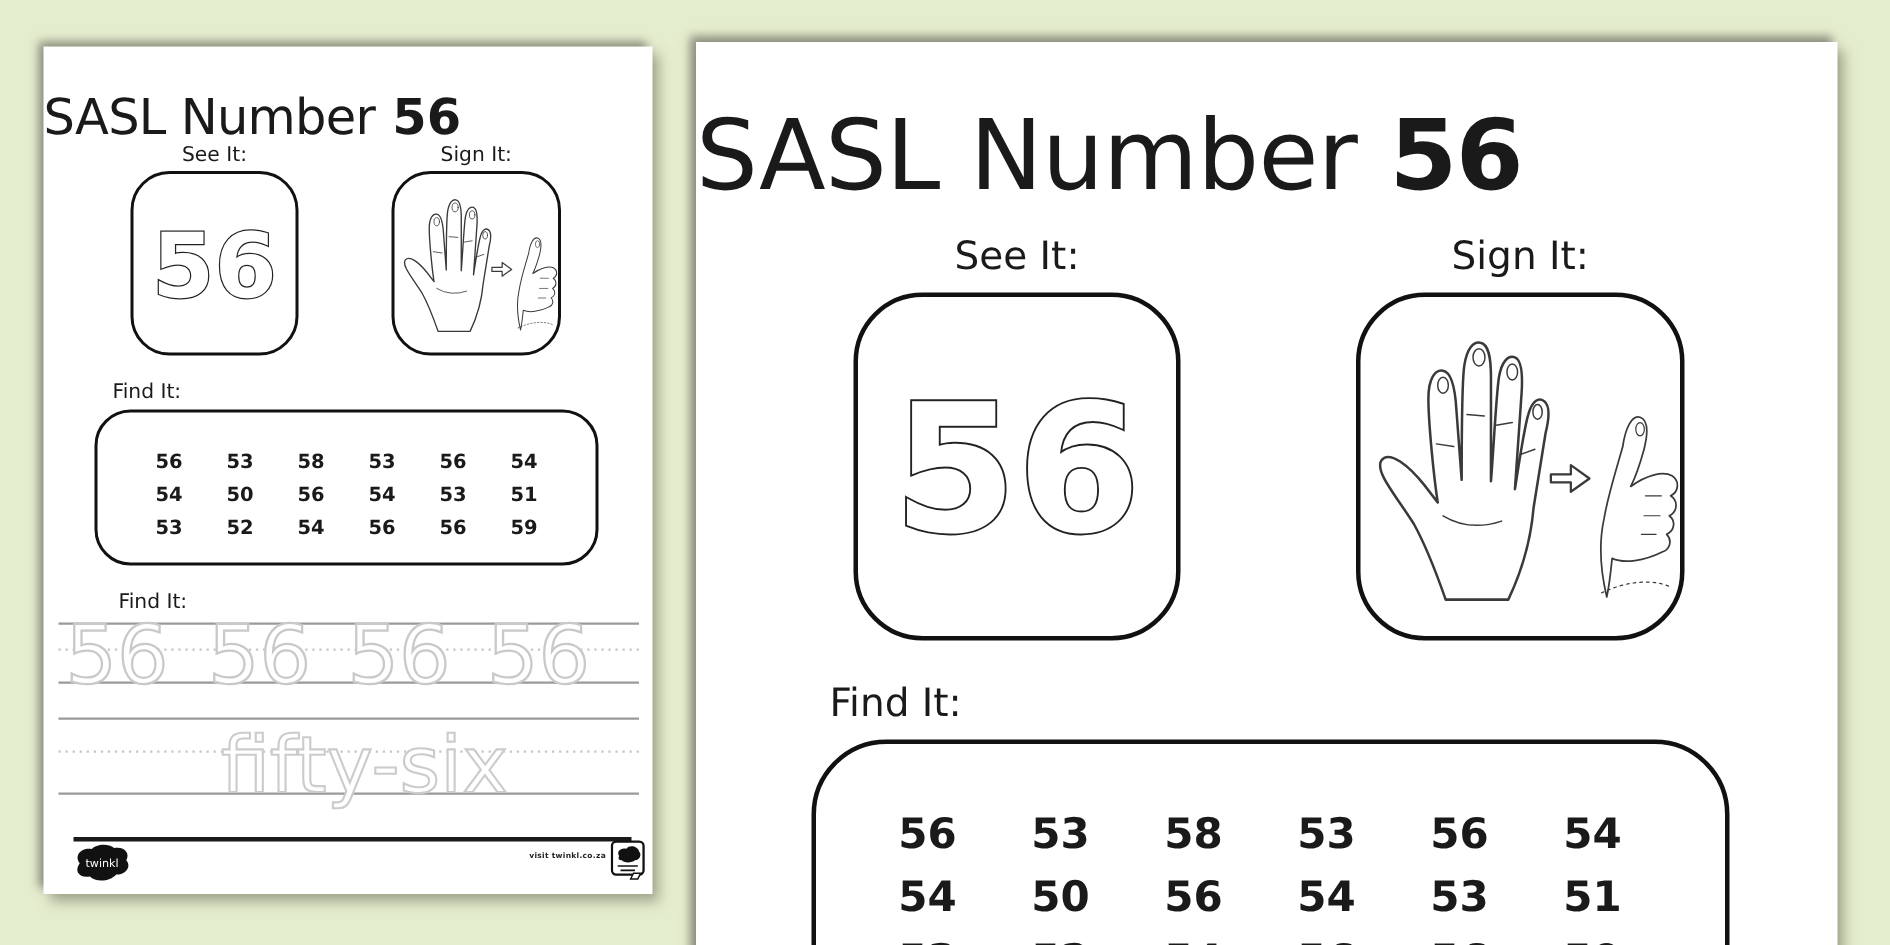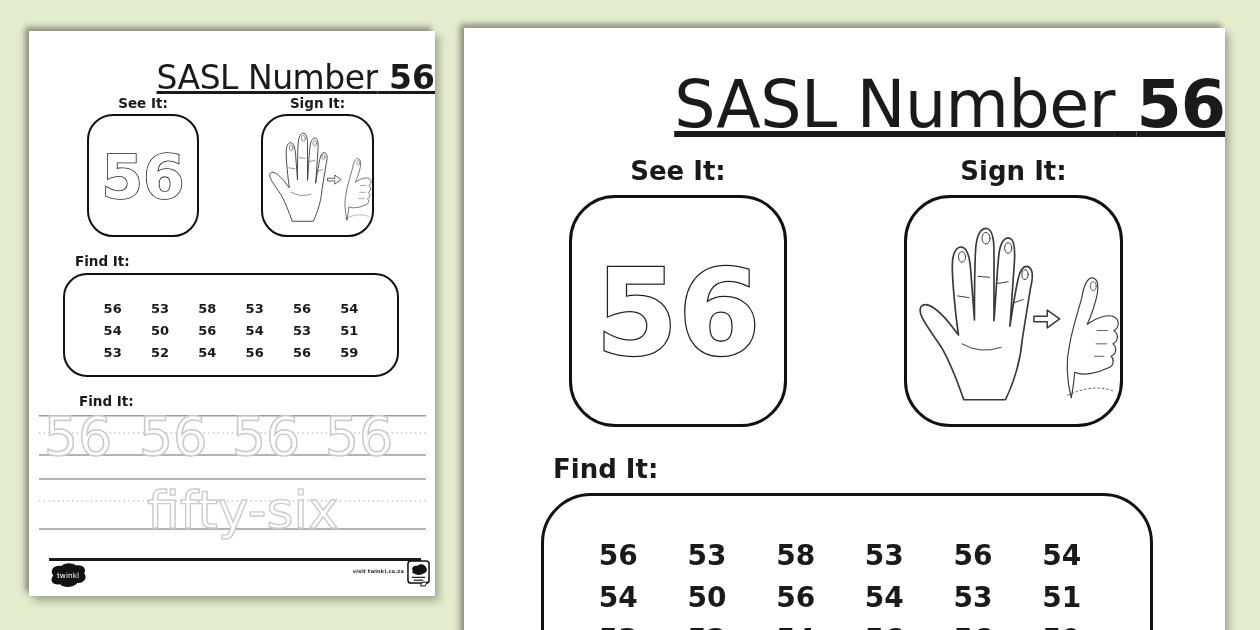--- a/index.html
+++ b/index.html
@@ -5,27 +5,27 @@
   * { margin:0; padding:0; box-sizing:border-box; }
   html,body { width:1260px; height:630px; overflow:hidden; }
   body { background:#e5edcf; font-family:"DejaVu Sans","Liberation Sans",sans-serif; color:#1a1a1a; }
   .stage { position:relative; width:1260px; height:630px; overflow:hidden; }
 
   .page { position:absolute; background:#fff;
           box-shadow:-4px -4px 6px rgba(70,70,62,.55), 4px 5px 8px rgba(110,115,90,.55); }
   .pg-l { left:29px; top:31px; width:406px; height:565px; }
   .pg-r { left:464px; top:28px; width:761px; height:960px; }
 
-  .ttl { position:absolute; width:100%; text-align:right; white-space:nowrap; line-height:1;text-decoration:underline; }
+  .ttl { position:absolute; width:100%; text-align:left; white-space:nowrap; line-height:1; }
   .ttl .reg { font-weight:500; letter-spacing:-.5px; }
   .ttl .bld { font-weight:800; }
   .pg-l .ttl { top:30px; font-size:33px; }
   .pg-r .ttl { top:44px; font-size:65px; letter-spacing:-1px; }
 
-  .sec-label { position:absolute; font-weight:700; white-space:nowrap; }
+  .sec-label { position:absolute; font-weight:400; white-space:nowrap; }
   .pg-l .sec-label { font-size:13.5px; }
   .pg-r .sec-label { font-size:26px; }
   .ctr { text-align:center; }
 
   .rbox { position:absolute; background:#fff; }
   .pg-l .rbox { border:2.5px solid #111; border-radius:26px; }
   .pg-r .rbox { border:3.5px solid #111; border-radius:46px; }
 
   .seebox svg, .signbox svg { width:100%; height:100%; display:block; }
 

